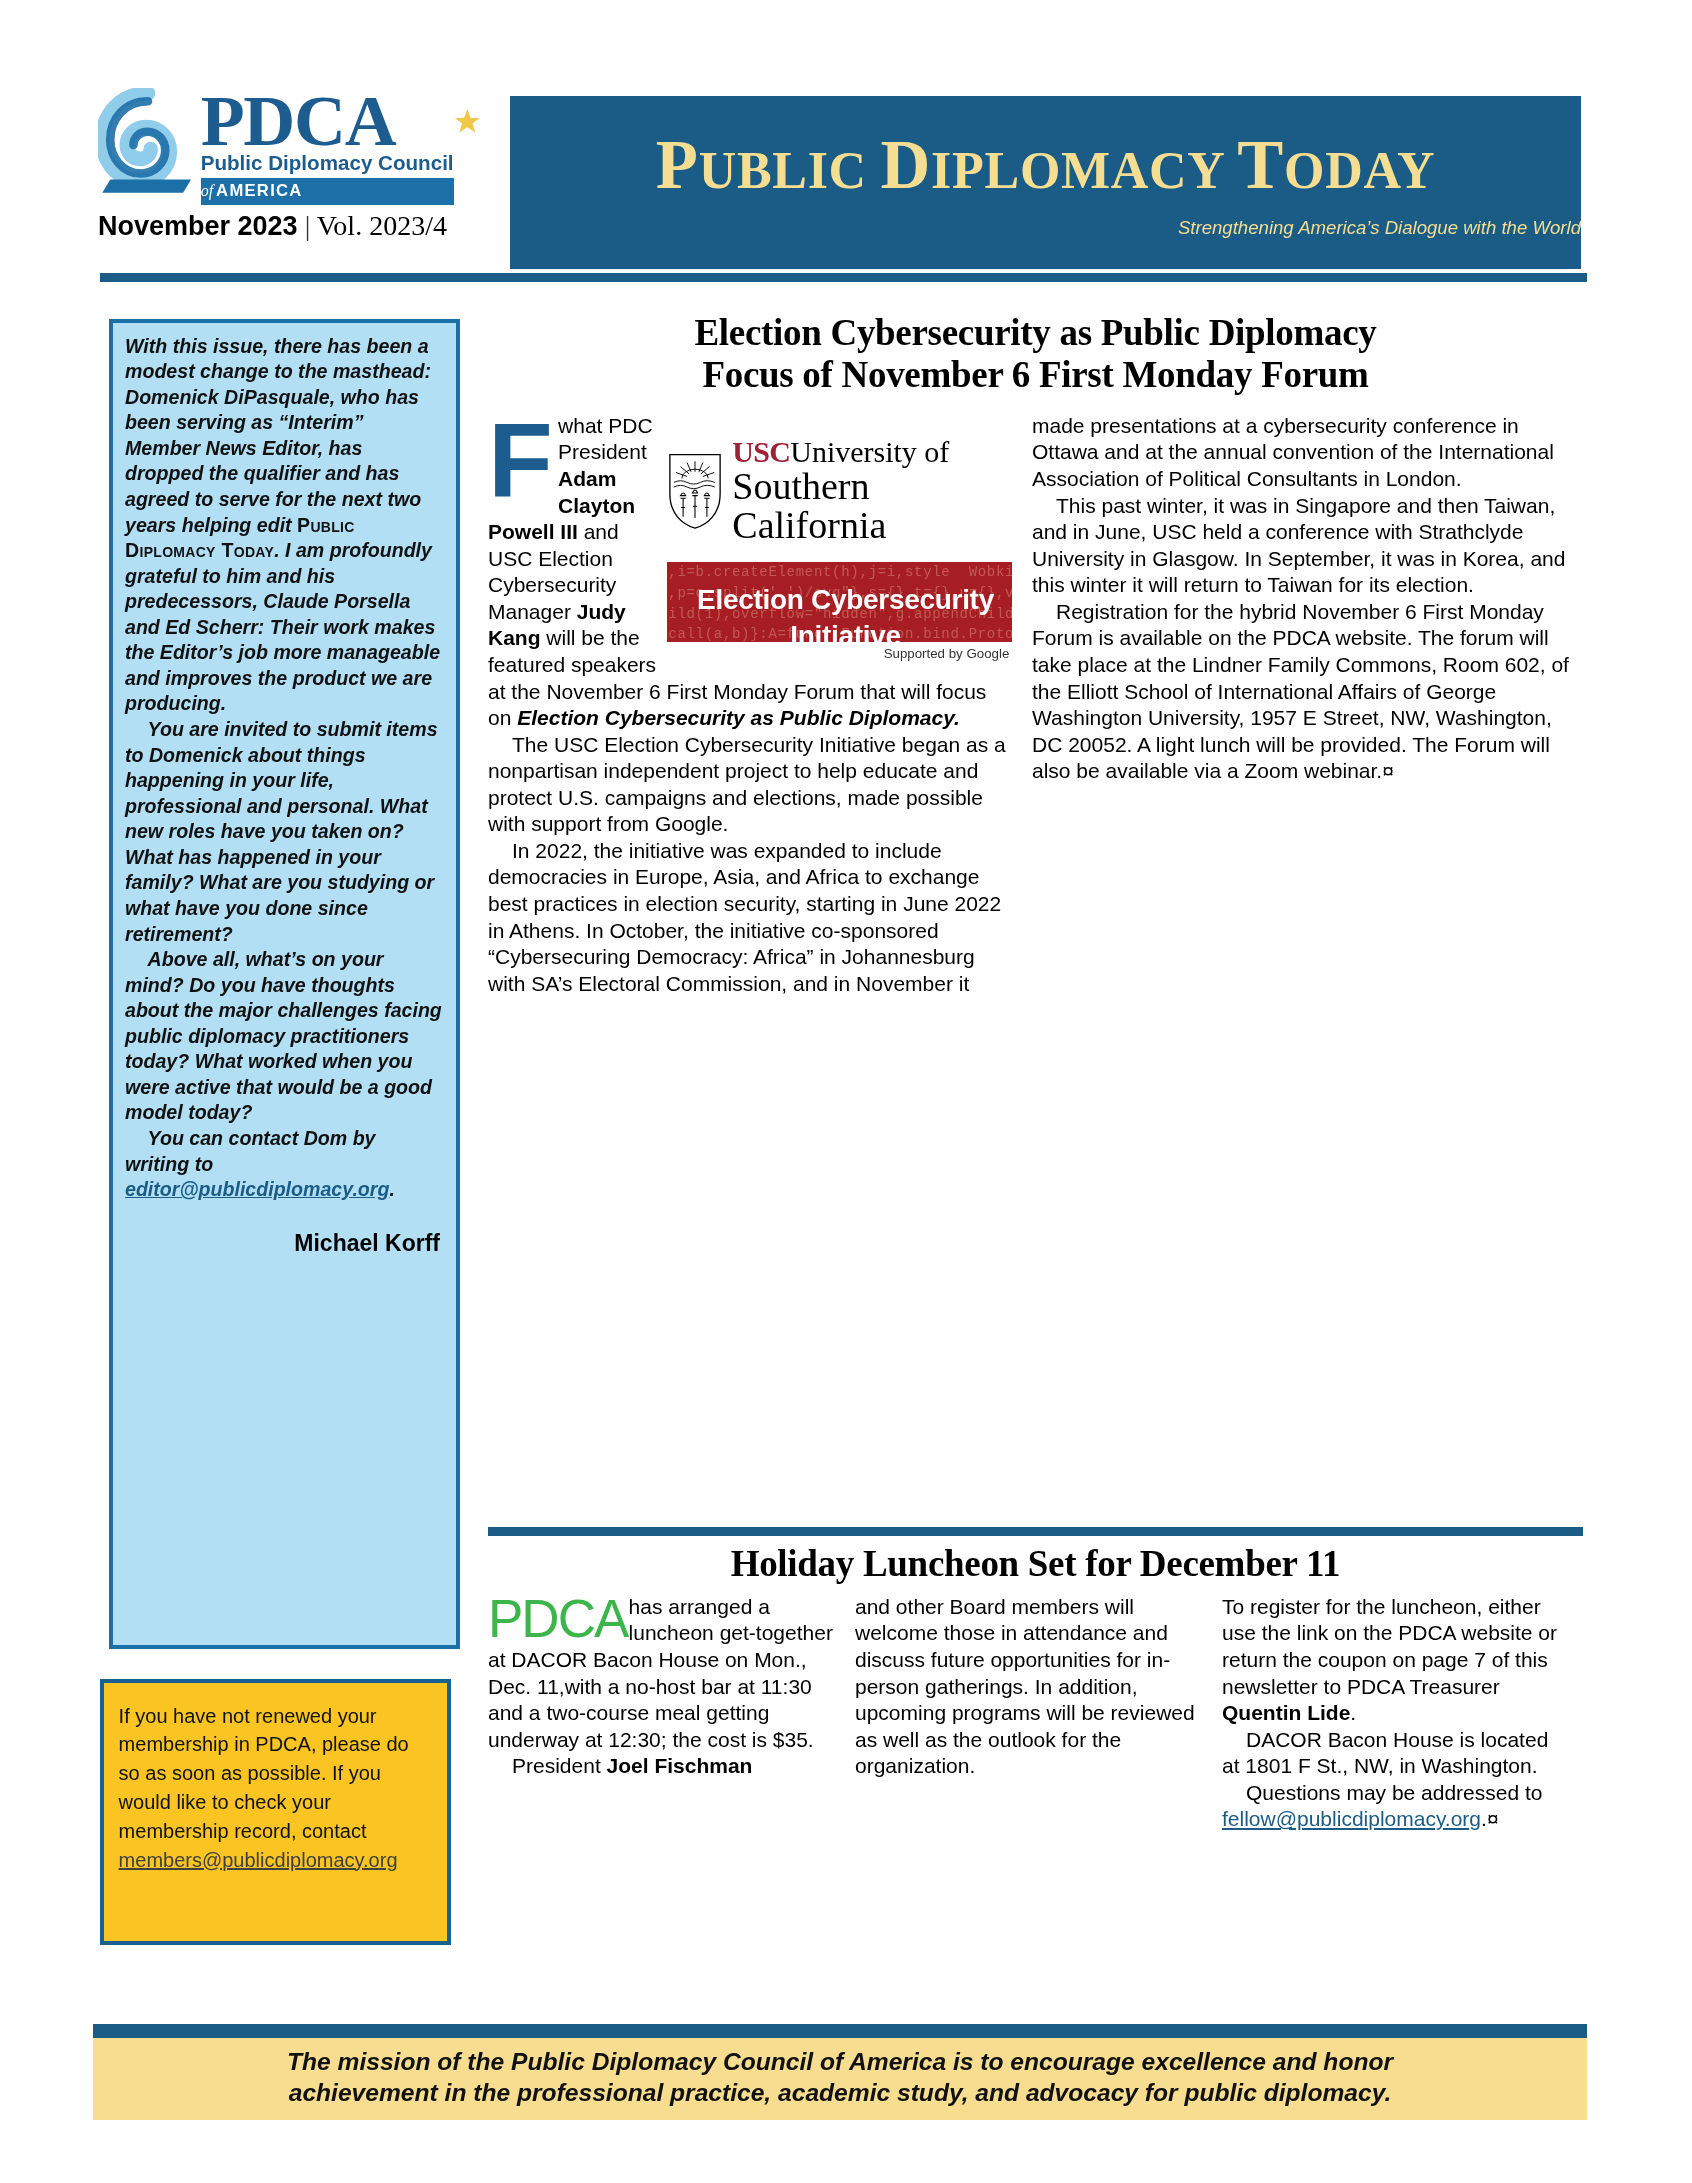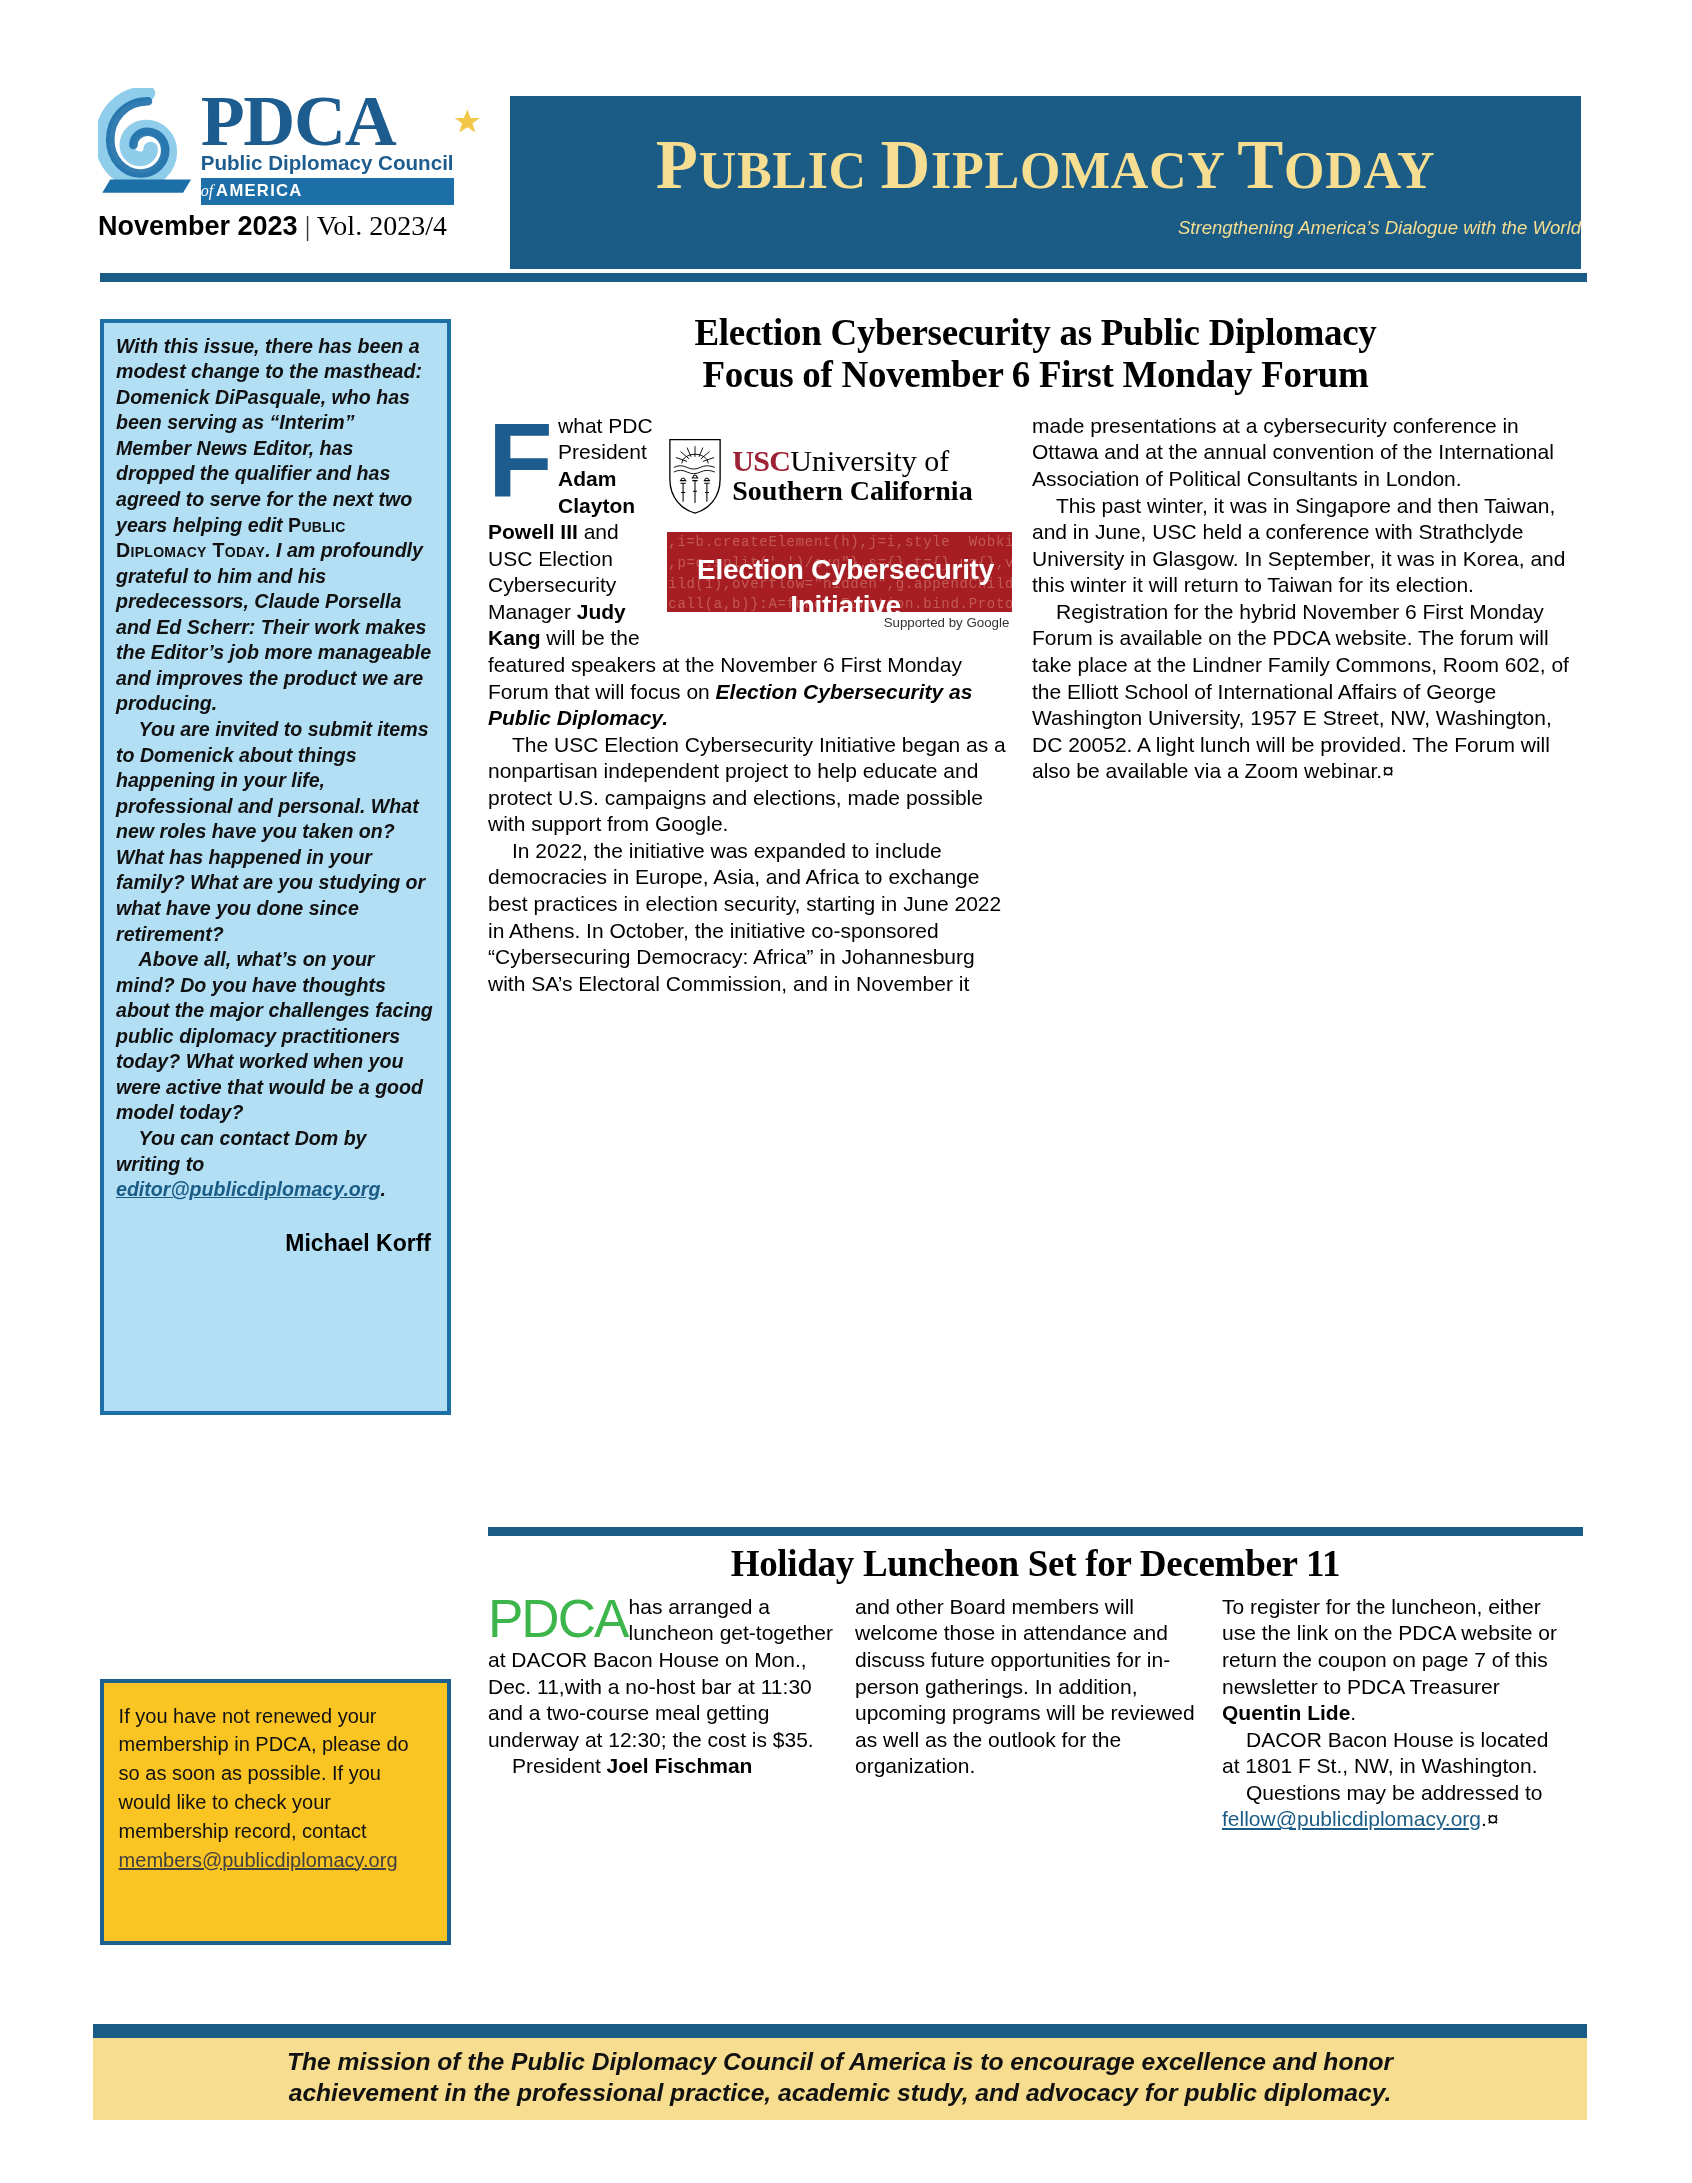--- a/index.html
+++ b/index.html
@@ -92,21 +92,21 @@
     font-family:"Liberation Sans", sans-serif;
     font-style:italic;
     font-weight:normal;
     font-size:18.6px;
     padding-top:17.3px;
   }
   .rule-blue { position:absolute; background:#1a5c85; }
 
   
   .side-note {
-    position:absolute; left:100px; top:319px; width:351px; height:1096px;
+    position:absolute; left:109px; top:319px; width:351px; height:1330px;
     background:#b3dff5; border:4.6px solid #1d6fa8; box-sizing:border-box;
   }
   .side-note-inner {
     padding:10.6px 12px 6.6px 12px;
     font-family:"Liberation Sans", sans-serif;
     font-style:italic;
     font-weight:bold;
     font-size:19.6px;
     line-height:1.305;
     color:#111;
@@ -170,21 +170,21 @@
     color:#1d5c8e;
     margin:4px 5.3px 0 0;
   }
 
   
   .usc-figure { float:right; width:345px; margin:24px 0 5.3px 10.6px; }
   .usc-logo { display:flex; align-items:center; gap:9.3px; }
   .usc-shield { width:56px; height:78px; flex:0 0 56px; }
   .usc-words { font-family:"Liberation Serif", serif; line-height:1.02; }
   .usc-words .l1 { font-size:30px; }
-  .usc-words .l2 { font-size:28px;font-weight:bold; }
+  .usc-words .l2 { font-size:38px; }
   .usc-red { color:#9d2235; font-weight:bold; letter-spacing:-0.7px; }
   .eci-banner {
     margin-top:17.3px;
     height:80px;
     background:#a71d24;
     position:relative;
     overflow:hidden;
   }
   .eci-code {
     position:absolute; left:0; top:0; width:504px;

